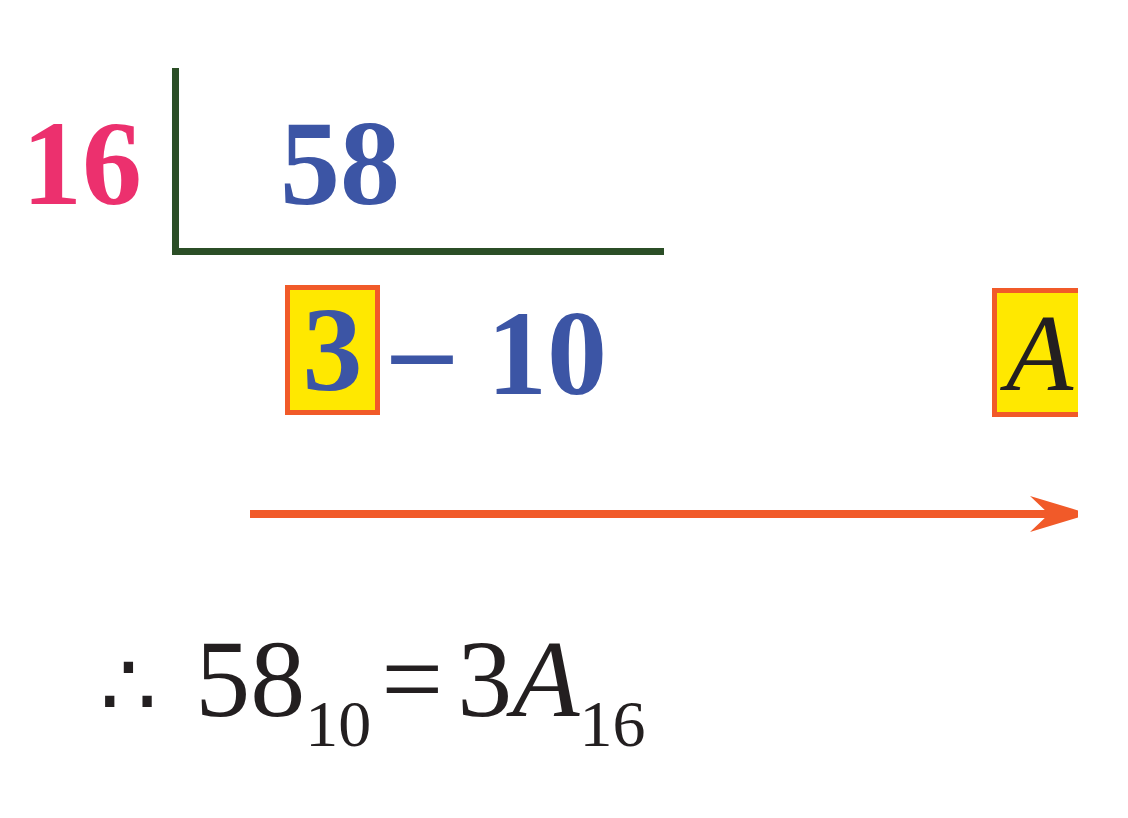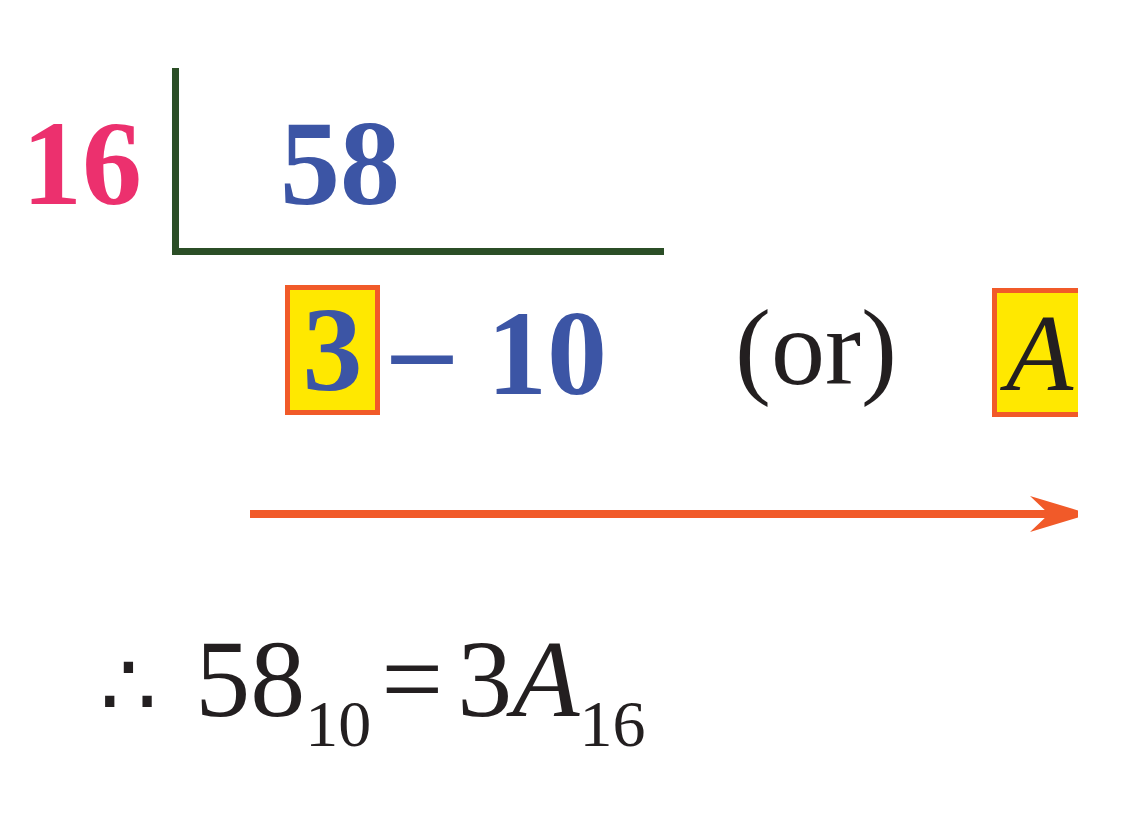--- a/index.html
+++ b/index.html
@@ -131,21 +131,20 @@
   <div class="abs digit-lg dividend">58</div>
 
   <div class="abs hl-box quotient-box">
     <span class="val">3</span>
   </div>
 
   <div class="abs separator">–</div>
 
   <div class="abs remainder">10</div>
 
-  <div class="abs or-label">(or)</div>
 
   <div class="abs hl-box hex-box">
     <span class="val">A</span>
   </div>
 
   <div class="abs arrow-wrap">
     <svg width="840" height="40" viewBox="0 0 840 40">
       <line x1="0" y1="20" x2="800" y2="20" stroke="currentColor" stroke-width="8"></line>
       <path d="M840,20 L780,2 L799,20 L780,38 Z" fill="currentColor"></path>
     </svg>

